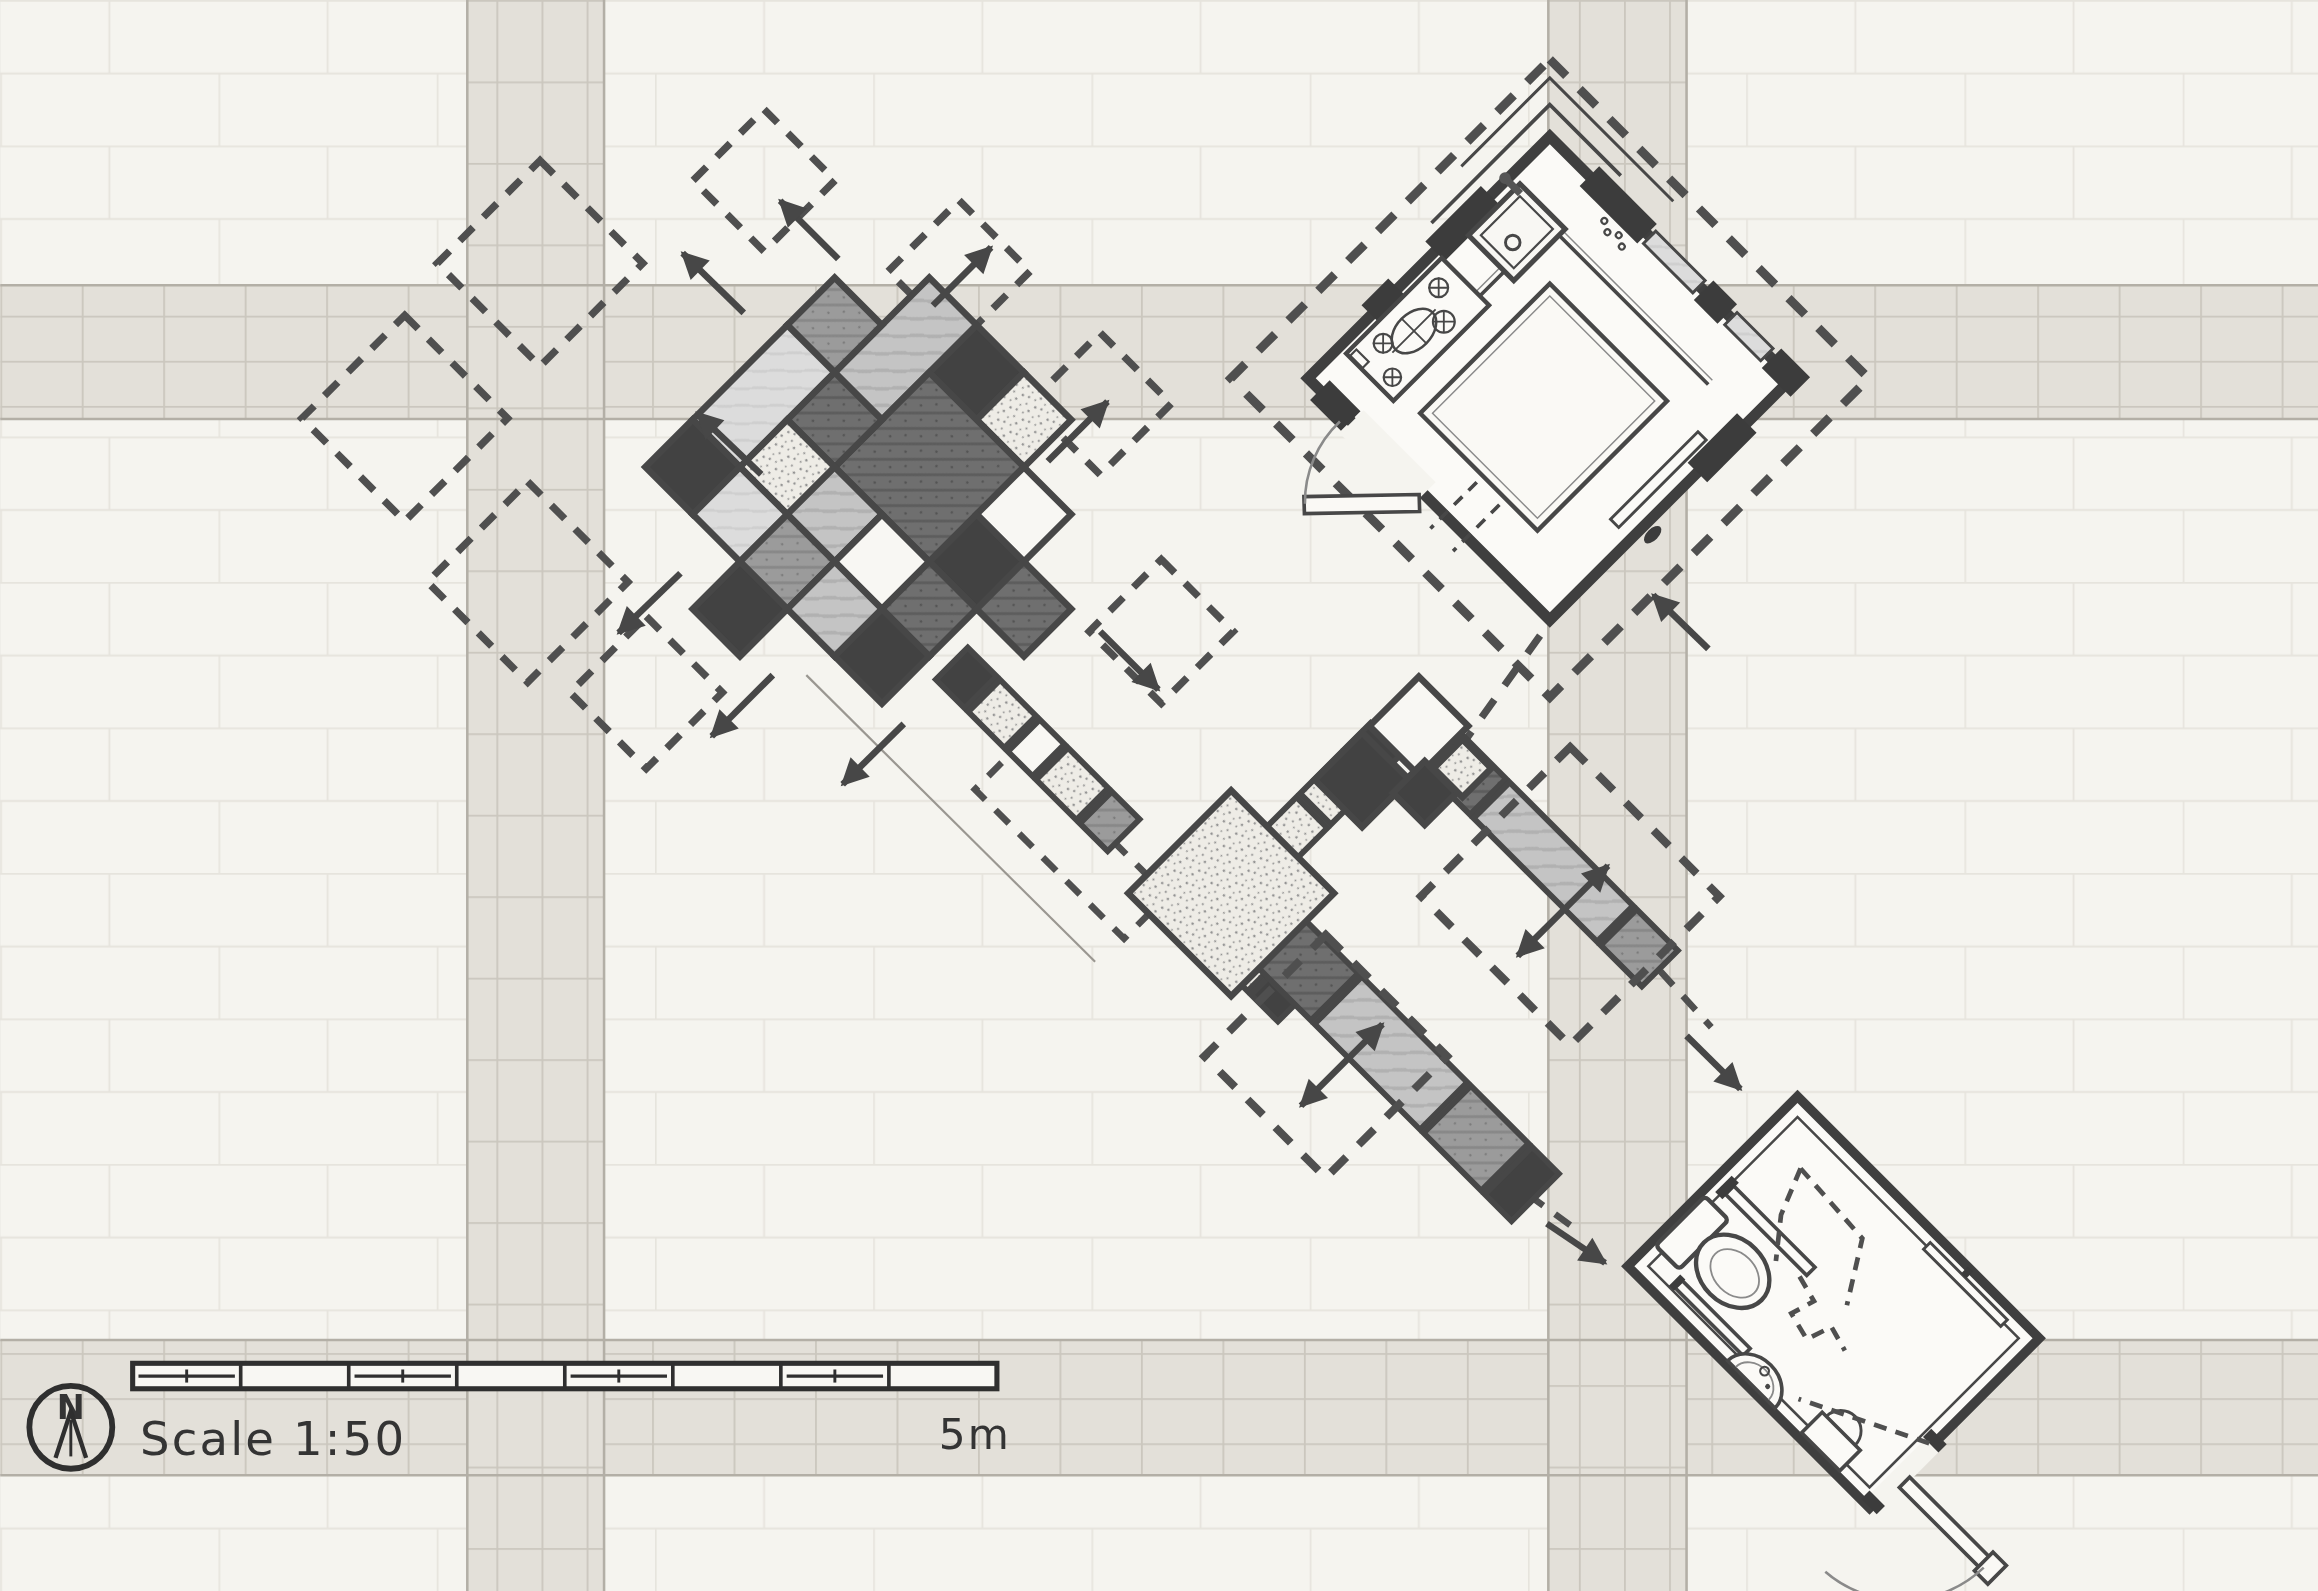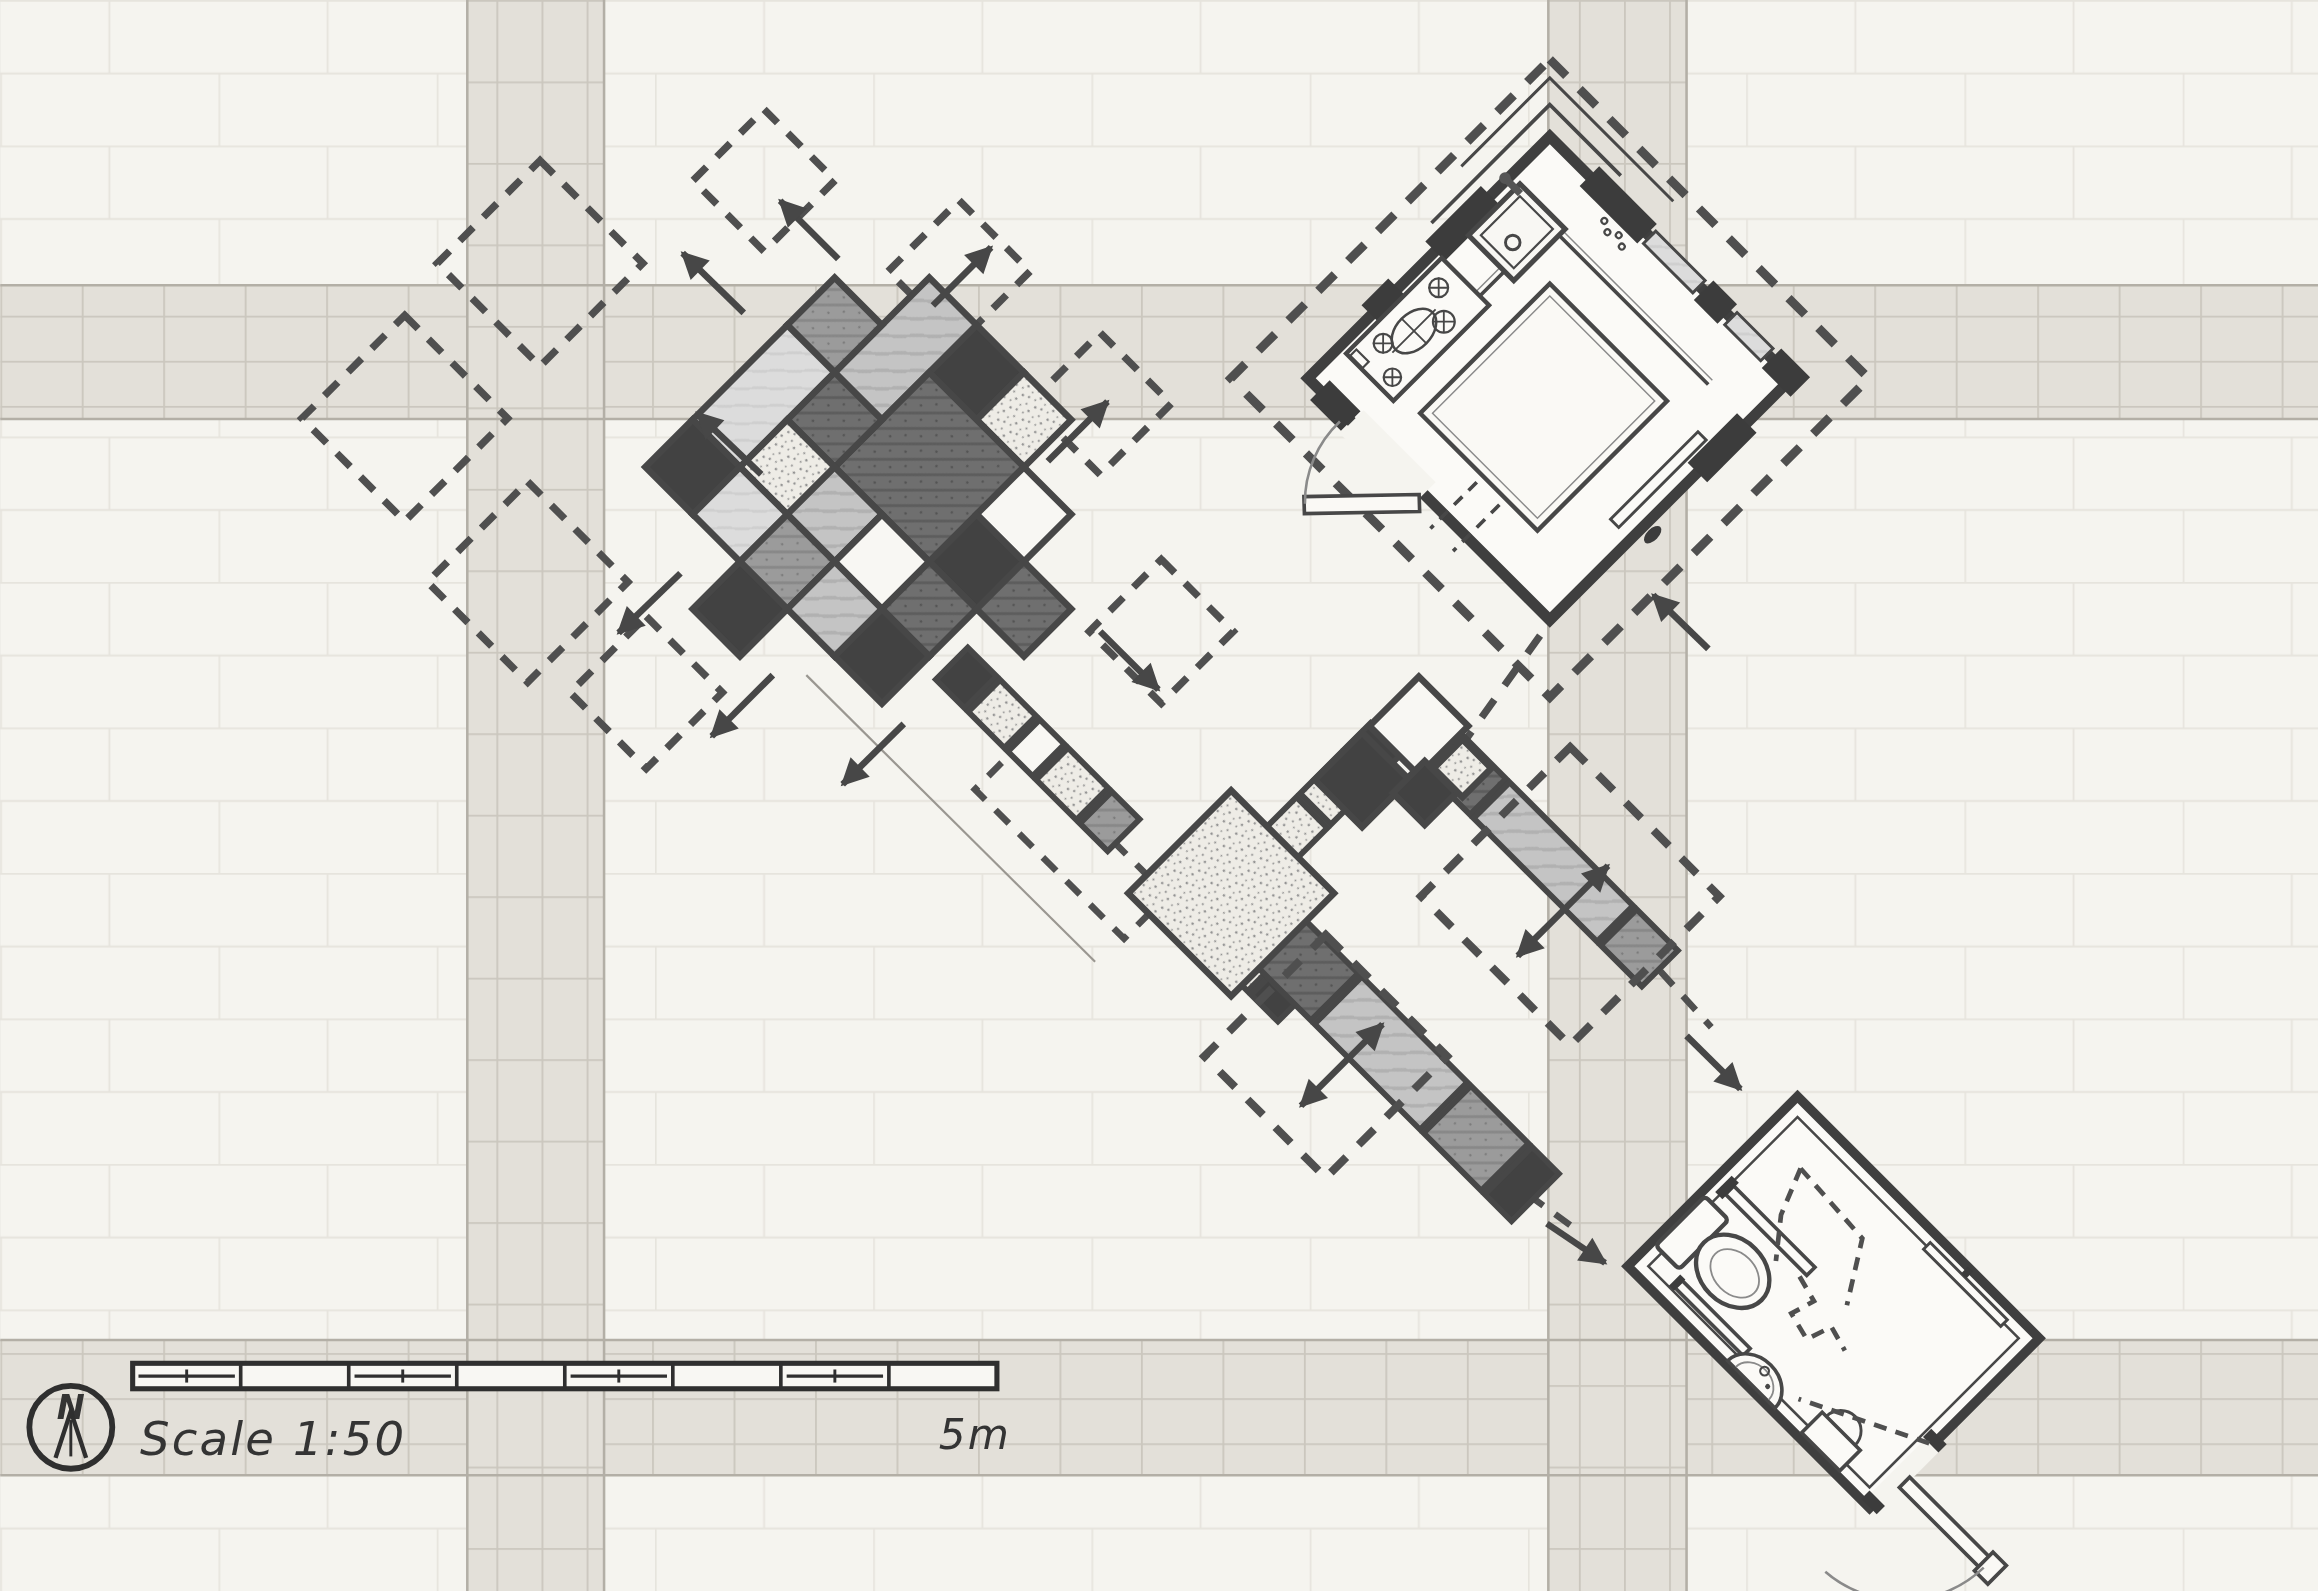--- a/index.html
+++ b/index.html
@@ -1,16 +1,16 @@
 <!DOCTYPE html>
 <html style="font-size:11.6px"><head>
 <meta charset="utf-8">
 <style>
   html,body{margin:0;padding:0;background:#dedcd6;}
-  .stage{width:2259px;height:1591px;position:relative;font-style:italic;}
+  .stage{width:2259px;height:1591px;position:relative;}
   svg{display:block;}
   text{font-family:"DejaVu Sans", sans-serif;fill:#343434;}
   .hand{letter-spacing:3px;}
 </style>
 </head>
 <body>
 
 <div class="stage">
 <svg width="2319" height="1591" viewBox="0 0 3187 2187">
   <defs>

